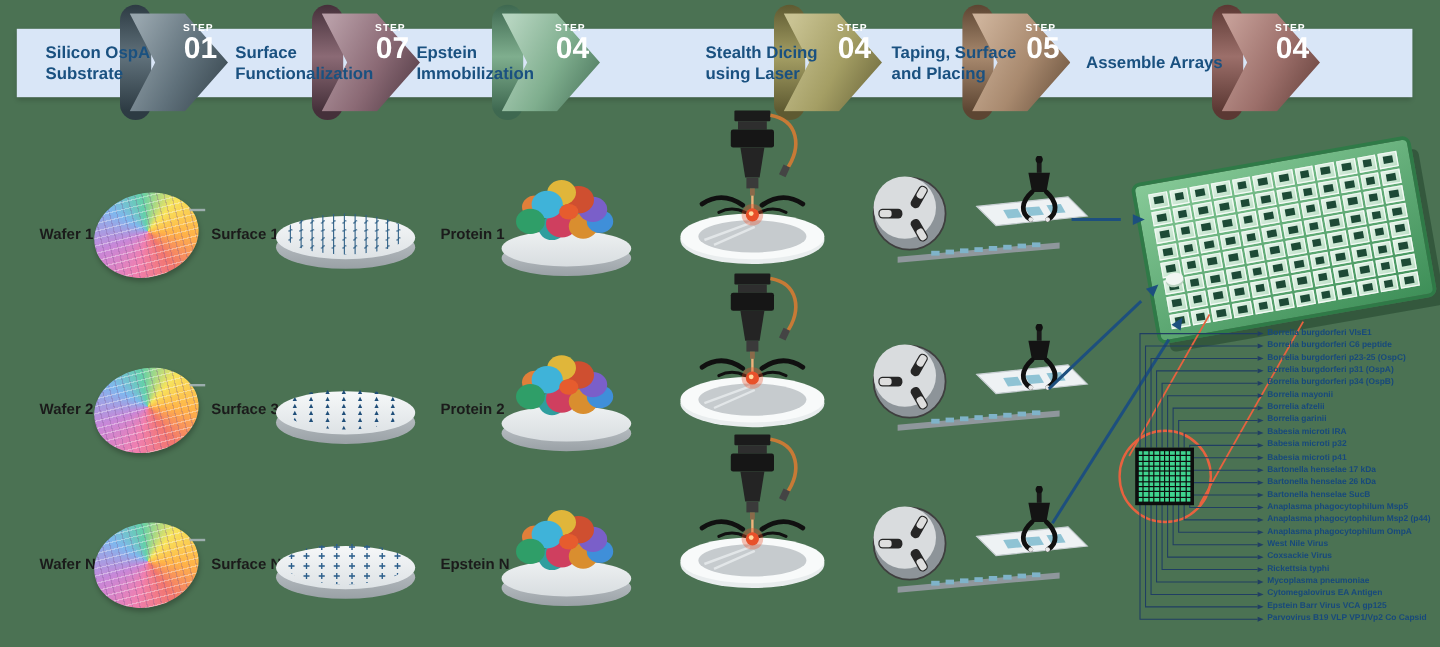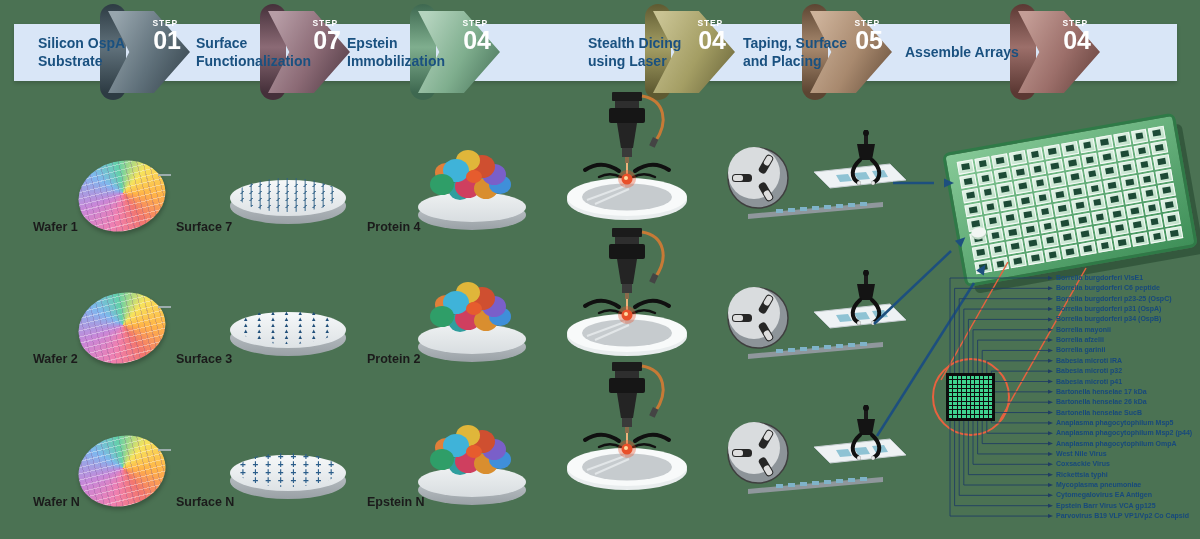--- a/index.html
+++ b/index.html
@@ -14,21 +14,21 @@
   .chev-back{position:absolute;left:2px;top:0;width:26px;height:96px;border-radius:13px;
         background:linear-gradient(180deg,var(--dark),var(--main) 45%,var(--dark) 92%);}
   .chev-arrow{position:absolute;left:10px;top:7px;width:82px;height:82px;
         clip-path:polygon(0 0,56% 0,100% 50%,56% 100%,0 100%,26% 50%);
         background:linear-gradient(118deg,var(--light) 8%,var(--main) 55%,var(--dark) 105%);}
   .step-word{position:absolute;right:14px;top:14px;color:#fff;font-size:8.5px;font-weight:bold;
         letter-spacing:.8px;z-index:3;}
   .step-num{position:absolute;right:11px;top:22px;color:#fff;font-size:25px;font-weight:bold;z-index:3;}
   
   .row{position:absolute;left:0;width:760px;height:100px;}
-  .row-label{position:absolute;top:38px;font-size:12.5px;font-weight:bold;color:#1b1b1b;white-space:nowrap;margin-top:32px;}
+  .row-label{position:absolute;top:38px;font-size:12.5px;font-weight:bold;color:#1b1b1b;white-space:nowrap;}
   .tick{position:absolute;left:158px;top:24px;width:13px;height:2px;background:#aab7bd;opacity:.85;}
   .wafer{position:absolute;left:78px;top:11px;width:88px;height:70px;border-radius:50%;
         transform:rotate(-14deg);
         background:
           repeating-linear-gradient(0deg,rgba(255,255,255,.35) 0 1px,transparent 1px 6px),
           repeating-linear-gradient(90deg,rgba(120,80,140,.28) 0 1px,transparent 1px 6px),
           conic-gradient(from 210deg at 52% 46%,#ef7fb0,#c887d8,#7fb7ee,#63d0a8,#f7e35c,#ffb347,#f2766d,#ef7fb0);
         box-shadow:0 3px 4px rgba(0,0,0,.25);}
   .sdisc{position:absolute;left:230px;top:20px;width:116px;height:58px;}
   .sdisc .side{position:absolute;left:0;top:18px;width:116px;height:36px;border-radius:50%;
@@ -123,34 +123,34 @@
         <div class="step-word">STEP</div>
         <div class="step-num">04</div>
       </div>
     </div>
 
   <div id="rows">
       <div class="row" style="top: 150px;">
         <div class="row-label" style="left: 33px;">Wafer 1</div>
         <div class="wafer"></div>
         <div class="tick"></div>
-        <div class="row-label" style="left: 176px;">Surface 7</div>
+        <div class="row-label" style="left: 176px;">Surface 1</div>
         <div class="sdisc">
           <div class="side"></div>
           <div class="top"></div>
           <div class="pattern pat-squiggle">ʃ ʃ ʃ ʃ ʃ ʃ ʃ ʃ ʃ ʃ ʃ ʃ ʃ ʃ ʃ ʃ ʃ ʃ ʃ ʃ ʃ ʃ ʃ ʃ ʃ ʃ ʃ ʃ ʃ ʃ ʃ ʃ ʃ ʃ ʃ ʃ ʃ ʃ ʃ ʃ ʃ ʃ ʃ ʃ ʃ ʃ ʃ ʃ ʃ ʃ ʃ ʃ ʃ ʃ ʃ ʃ ʃ ʃ ʃ ʃ </div>
         </div>
-        <div class="row-label" style="left: 367px;">Protein 4</div>
+        <div class="row-label" style="left: 367px;">Protein 1</div>
         <div class="pgroup">
           <div class="side"></div>
           <div class="top"></div>
           <div class="blob"></div>
         </div>
       </div>
-      <div class="row" style="top: 282px;">
+      <div class="row" style="top: 296px;">
         <div class="row-label" style="left: 33px;">Wafer 2</div>
         <div class="wafer"></div>
         <div class="tick"></div>
         <div class="row-label" style="left: 176px;">Surface 3</div>
         <div class="sdisc">
           <div class="side"></div>
           <div class="top"></div>
           <div class="pattern pat-pins">▲ ▲ ▲ ▲ ▲ ▲ ▲ ▲ ▲ ▲ ▲ ▲ ▲ ▲ ▲ ▲ ▲ ▲ ▲ ▲ ▲ ▲ ▲ ▲ ▲ ▲ ▲ ▲ ▲ ▲ ▲ ▲ ▲ ▲ ▲ ▲ ▲ ▲ ▲ ▲ ▲ ▲ ▲ ▲ ▲ ▲ ▲ ▲ ▲ ▲ ▲ ▲ ▲ ▲ ▲ ▲ ▲ ▲ ▲ ▲ ▲ ▲ ▲ ▲ ▲ ▲ </div>
         </div>
         <div class="row-label" style="left: 367px;">Protein 2</div>

